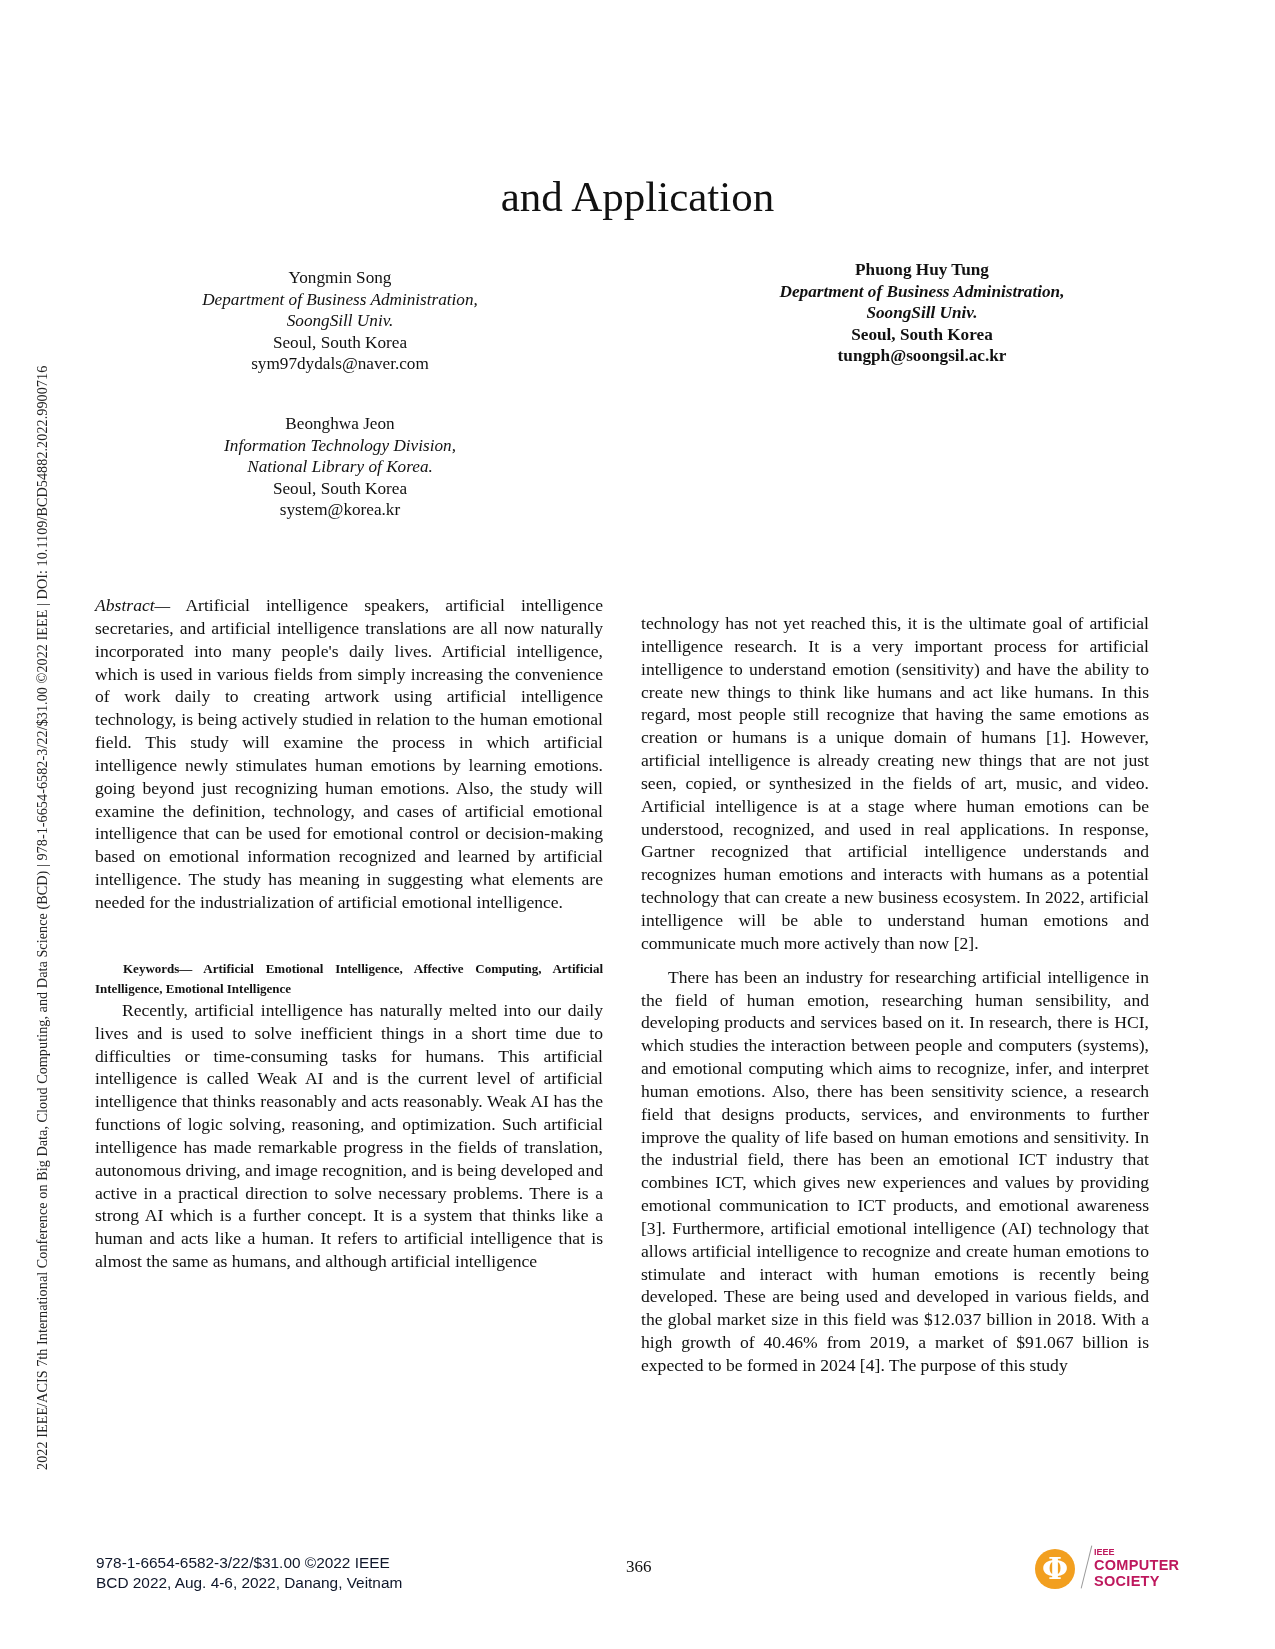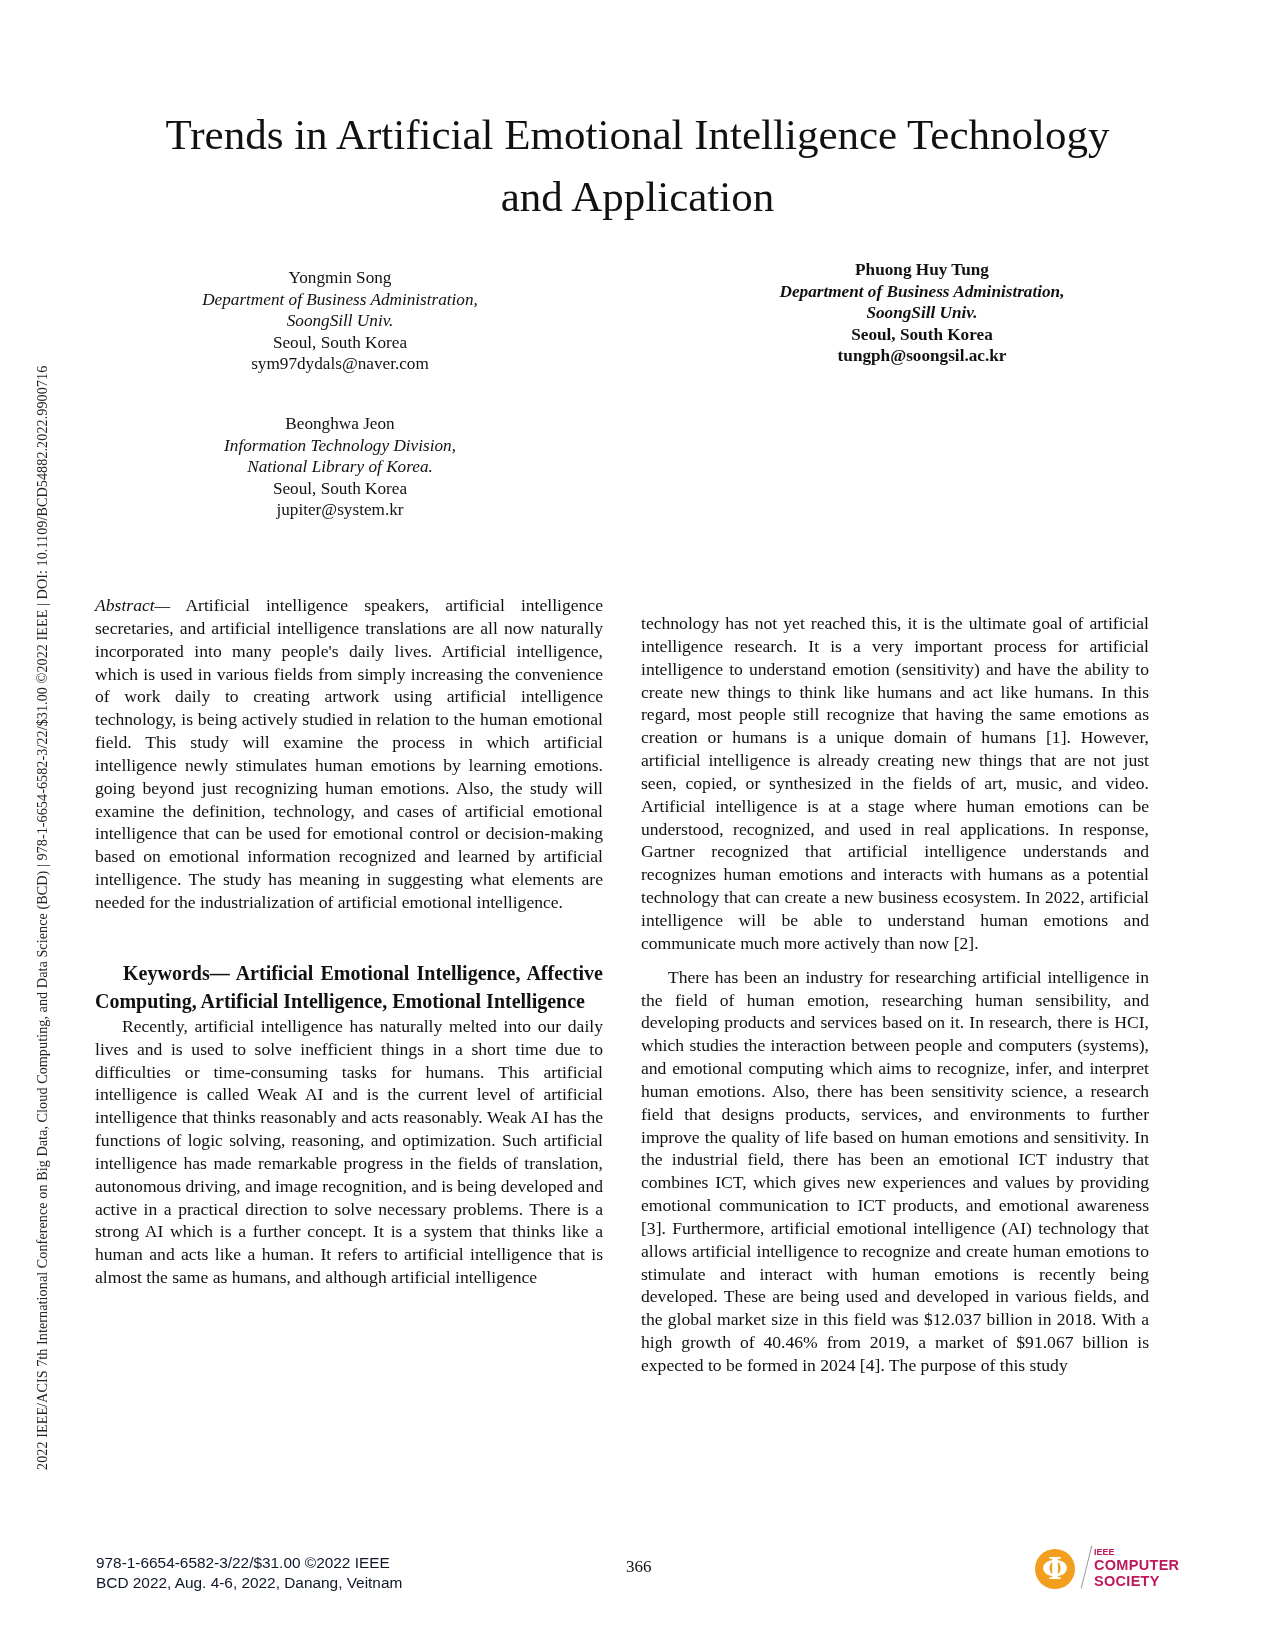--- a/index.html
+++ b/index.html
@@ -18,21 +18,21 @@
   .author span { display: block; }
   .a1 { left: 170px; top: 267px; width: 340px; }
   .a2 { left: 752px; top: 259px; width: 340px; font-weight: bold; }
   .a3 { left: 170px; top: 413px; width: 340px; }
   .col { position: absolute; width: 508px; font-size: 17.6px; line-height: 22.85px; text-align: justify; hyphens: none; }
   .col p { margin: 0; }
   .lcol { left: 95px; top: 594px; }
   .rcol { left: 641px; top: 612px; }
   .indent { text-indent: 27px; }
   .abstract-label { font-style: italic; }
-  .keywords { margin-top: 45px !important; font-weight: bold; font-size: 20px; line-height: 28px; text-indent: 28px; }
+  .keywords { margin-top: 45px !important; font-weight: bold; font-size: 13px; line-height: 20px; text-indent: 28px; }
   .section-head { text-align: center; margin: 14px 0 1px 0 !important; font-size: 17.6px; }
   .section-head .num { margin-right: 40px; }
   .section-head .sc { font-variant: small-caps; }
   .para-gap { margin-top: 11px !important; }
   .footer-left { position: absolute; left: 96px; top: 1553px; font-family: "Liberation Sans", sans-serif; font-size: 15.4px; line-height: 20px; color: #0f172a; }
   .footer-left span { display: block; }
   .page-num { position: absolute; left: 626px; top: 1557px; font-size: 17px; }
   .logo { position: absolute; left: 1032px; top: 1545px; width: 150px; height: 48px; }
   .logo .circle { position: absolute; left: 3px; top: 4px; width: 40px; height: 40px; border-radius: 50%; background: #f29f1f; }
   .logo .glyph { position: absolute; left: 3px; top: 4px; width: 40px; height: 40px; color: #fff; font-family: "DejaVu Serif", serif; font-size: 30px; line-height: 40px; text-align: center; font-weight: bold; }
@@ -40,21 +40,21 @@
   .logo .txt { position: absolute; left: 62px; top: 2px; font-family: "Liberation Sans", sans-serif; font-weight: bold; color: #be185d; }
   .logo .txt .ieee { display: block; font-size: 9px; line-height: 11px; }
   .logo .txt .line { display: block; font-size: 14.5px; line-height: 15.5px; letter-spacing: 0.3px; }
 </style>
 </head>
 <body>
 
 <div class="side-stamp">2022 IEEE/ACIS 7th International Conference on Big Data, Cloud Computing, and Data Science (BCD) | 978-1-6654-6582-3/22/$31.00 ©2022 IEEE | DOI: 10.1109/BCD54882.2022.9900716</div>
 
 <h1 class="title">
-  <span>Trends in Artificial Emotional Intelligence Technology</span><br>
+  <br>
   <span>and Application</span>
 </h1>
 
 <div class="author a1">
   <span>Yongmin Song</span>
   <span class="aff">Department of Business Administration,</span>
   <span class="aff">SoongSill Univ.</span>
   <span>Seoul, South Korea</span>
   <span>sym97dydals@naver.com</span>
 </div>
@@ -65,21 +65,21 @@
   <span class="aff">SoongSill Univ.</span>
   <span>Seoul, South Korea</span>
   <span>tungph@soongsil.ac.kr</span>
 </div>
 
 <div class="author a3">
   <span>Beonghwa Jeon</span>
   <span class="aff">Information Technology Division,</span>
   <span class="aff">National Library of Korea.</span>
   <span>Seoul, South Korea</span>
-  <span>jupiter@system.kr</span>
+  <span>system@korea.kr</span>
 </div>
 
 <div class="col lcol">
   <p><span class="abstract-label">Abstract—</span><span> Artificial intelligence speakers, artificial intelligence secretaries, and artificial intelligence translations are all now naturally incorporated into many people's daily lives. Artificial intelligence, which is used in various fields from simply increasing the convenience of work daily to creating artwork using artificial intelligence technology, is being actively studied in relation to the human emotional field. This study will examine the process in which artificial intelligence newly stimulates human emotions by learning emotions. going beyond just recognizing human emotions. Also, the study will examine the definition, technology, and cases of artificial emotional intelligence that can be used for emotional control or decision-making based on emotional information recognized and learned by artificial intelligence. The study has meaning in suggesting what elements are needed for the industrialization of artificial emotional intelligence.</span></p>
   <p class="keywords">Keywords— Artificial Emotional Intelligence, Affective Computing, Artificial Intelligence, Emotional Intelligence</p>
   <p class="indent">Recently, artificial intelligence has naturally melted into our daily lives and is used to solve inefficient things in a short time due to difficulties or time-consuming tasks for humans. This artificial intelligence is called Weak AI and is the current level of artificial intelligence that thinks reasonably and acts reasonably. Weak AI has the functions of logic solving, reasoning, and optimization. Such artificial intelligence has made remarkable progress in the fields of translation, autonomous driving, and image recognition, and is being developed and active in a practical direction to solve necessary problems. There is a strong AI which is a further concept. It is a system that thinks like a human and acts like a human. It refers to artificial intelligence that is almost the same as humans, and although artificial intelligence</p>
 </div>
 
 <div class="col rcol">
   <p>technology has not yet reached this, it is the ultimate goal of artificial intelligence research. It is a very important process for artificial intelligence to understand emotion (sensitivity) and have the ability to create new things to think like humans and act like humans. In this regard, most people still recognize that having the same emotions as creation or humans is a unique domain of humans [1]. However, artificial intelligence is already creating new things that are not just seen, copied, or synthesized in the fields of art, music, and video. Artificial intelligence is at a stage where human emotions can be understood, recognized, and used in real applications. In response, Gartner recognized that artificial intelligence understands and recognizes human emotions and interacts with humans as a potential technology that can create a new business ecosystem. In 2022, artificial intelligence will be able to understand human emotions and communicate much more actively than now [2].</p>

